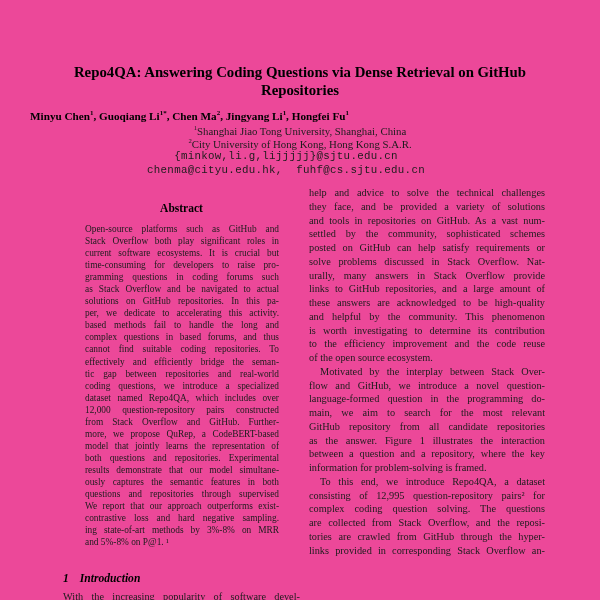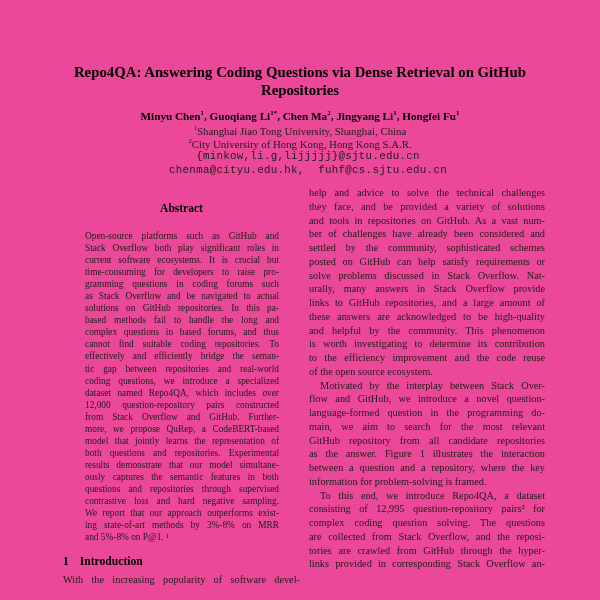--- a/index.html
+++ b/index.html
@@ -5,46 +5,46 @@
   html,body{margin:0;padding:0;background:#fff;}
   .page{
     position:relative;width:600px;height:600px;background:#ec4899;overflow:hidden;
     font-family:"Liberation Serif", serif;color:#1c1c1c;
   }
   .title{
     position:absolute;top:64px;left:40px;width:520px;text-align:center;
     font-weight:bold;font-size:14.8px;line-height:17.6px;color:#000;
   }
   .authors{
-    position:absolute;top:110px;left:30px;width:540px;text-align:center;
+    position:absolute;top:110px;left:30px;width:540px;text-align:left;
     font-weight:bold;font-size:11.2px;color:#000;
   }
   .affils{
     position:absolute;top:125px;left:30px;width:540px;text-align:center;
     font-size:10.8px;line-height:13.2px;
   }
   .emails{
-    position:absolute;top:150px;left:38px;width:540px;text-align:center;
+    position:absolute;top:150px;left:16px;width:540px;text-align:center;
     font-family:"Liberation Mono", monospace;font-size:10.8px;line-height:13.6px;
     letter-spacing:0.3px;
   }
   .email-line{white-space:pre;}
   sup{font-size:62%;line-height:0;vertical-align:super;}
   .col-left{position:absolute;left:63px;top:202px;width:237px;}
   .col-right{position:absolute;left:309px;top:186px;width:236px;
     font-size:10.3px;line-height:13.75px;}
-  .abs-head{text-align:center;font-weight:bold;font-size:11.5px;color:#000;margin-bottom:16px;}
+  .abs-head{text-align:center;font-weight:bold;font-size:11.5px;color:#000;margin-bottom:9px;}
   .abs-body{margin:0 21px 0 22px;font-size:9.35px;line-height:12.05px;}
   .pline{
     display:block;white-space:nowrap;overflow:hidden;
     text-align:justify;text-align-last:justify;
   }
   .pline.end{text-align-last:left;}
   .pline.ind{text-indent:11px;}
-  .sec-head{margin-top:12px;font-weight:bold;font-size:11.6px;color:#000;}
+  .sec-head{margin-top:24px;font-weight:bold;font-size:11.6px;color:#000;font-style:italic;}
   .sec-num{display:inline-block;margin-right:11px;}
   .intro-line{margin-top:5px;font-size:10.3px;line-height:13.75px;}
 </style>
 </head>
 <body>
 
 <div class="page">
 
   <div class="title">Repo4QA: Answering Coding Questions via Dense Retrieval on GitHub Repositories</div>
 
@@ -63,51 +63,51 @@
   <div class="col-left">
     <div class="abs-head">Abstract</div>
     <div class="abs-body">
         <div class="pline">Open-source platforms such as GitHub and</div>
         <div class="pline">Stack Overflow both play significant roles in</div>
         <div class="pline">current software ecosystems. It is crucial but</div>
         <div class="pline">time-consuming for developers to raise pro-</div>
         <div class="pline">gramming questions in coding forums such</div>
         <div class="pline">as Stack Overflow and be navigated to actual</div>
         <div class="pline">solutions on GitHub repositories. In this pa-</div>
+        <div class="pline">per, we dedicate to accelerating this activity.</div>
         <div class="pline">based methods fail to handle the long and</div>
         <div class="pline">complex questions in based forums, and thus</div>
         <div class="pline">cannot find suitable coding repositories. To</div>
         <div class="pline">effectively and efficiently bridge the seman-</div>
         <div class="pline">tic gap between repositories and real-world</div>
         <div class="pline">coding questions, we introduce a specialized</div>
         <div class="pline">dataset named Repo4QA, which includes over</div>
         <div class="pline">12,000 question-repository pairs constructed</div>
         <div class="pline">from Stack Overflow and GitHub. Further-</div>
         <div class="pline">more, we propose QuRep, a CodeBERT-based</div>
         <div class="pline">model that jointly learns the representation of</div>
         <div class="pline">both questions and repositories. Experimental</div>
         <div class="pline">results demonstrate that our model simultane-</div>
         <div class="pline">ously captures the semantic features in both</div>
         <div class="pline">questions and repositories through supervised</div>
+        <div class="pline">We report that our approach outperforms exist-</div>
         <div class="pline">contrastive loss and hard negative sampling.</div>
-        <div class="pline">We report that our approach outperforms exist-</div>
         <div class="pline">ing state-of-art methods by 3%-8% on MRR</div>
         <div class="pline end">and 5%-8% on P@1. ¹</div>
       </div>
     <div class="sec-head">
       <span class="sec-num">1</span><span class="sec-title">Introduction</span>
     </div>
     <div class="intro-line pline">With the increasing popularity of software devel-</div>
   </div>
 
   <div class="col-right">
       <div class="pline">help and advice to solve the technical challenges</div>
       <div class="pline">they face, and be provided a variety of solutions</div>
       <div class="pline">and tools in repositories on GitHub. As a vast num-</div>
-      <div class="pline">ber of challenges have already been considered and</div>
       <div class="pline">settled by the community, sophisticated schemes</div>
       <div class="pline">posted on GitHub can help satisfy requirements or</div>
       <div class="pline">solve problems discussed in Stack Overflow. Nat-</div>
       <div class="pline">urally, many answers in Stack Overflow provide</div>
       <div class="pline">links to GitHub repositories, and a large amount of</div>
       <div class="pline">these answers are acknowledged to be high-quality</div>
       <div class="pline">and helpful by the community. This phenomenon</div>
       <div class="pline">is worth investigating to determine its contribution</div>
       <div class="pline">to the efficiency improvement and the code reuse</div>
       <div class="pline end">of the open source ecosystem.</div>

